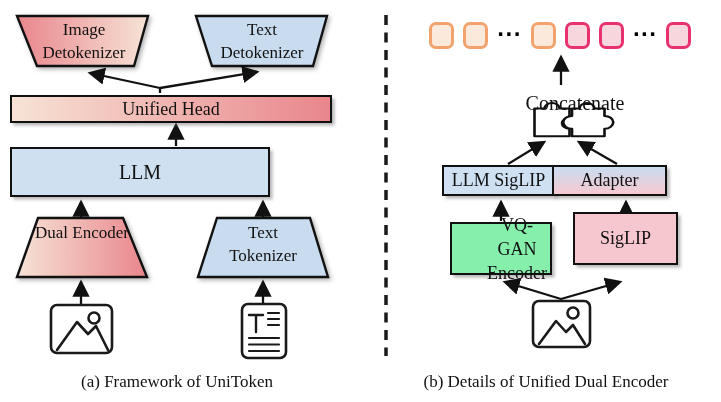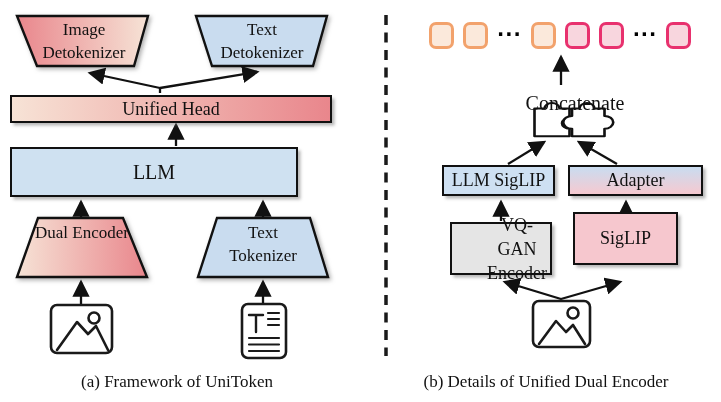--- a/index.html
+++ b/index.html
@@ -10,25 +10,25 @@
   svg.layer{position:absolute;left:0;top:0;width:721px;height:402px;}
   .trap-shadow{filter:drop-shadow(2px 2.5px 2px rgba(110,110,110,0.55));}
   .box{
     position:absolute;border:2.2px solid #111;display:flex;align-items:center;justify-content:center;
     text-align:center;box-shadow:2.5px 2.5px 3px rgba(110,110,110,0.5);box-sizing:border-box;
   }
   .lbl{position:absolute;text-align:center;line-height:23px;font-size:17px;}
   .lbl span{display:block;}
   .bar-head{left:10px;top:95px;width:322px;height:28px;font-size:18px;
     background:linear-gradient(90deg,#F7E3D6 0%,#EFB0AC 55%,#E9868C 100%);}
-  .bar-llm{left:10px;top:147px;width:288px;height:50px;font-size:20px;background:#CFE1F1;align-items:center;}
+  .bar-llm{left:10px;top:147px;width:260px;height:50px;font-size:20px;background:#CFE1F1;align-items:center;}
   .box-vocab{left:442px;top:165px;width:113px;height:31px;font-size:18px;background:#CEE0F2;}
-  .box-adapter{left:568px;top:165px;width:135px;height:31px;font-size:18px;
+  .box-adapter{left:552px;top:165px;width:115px;height:31px;font-size:18px;
     background:linear-gradient(180deg,#C9DCF0 0%,#F6C9D0 100%);}
-  .box-vqgan{left:450px;top:222px;width:102px;height:53px;font-size:18px;line-height:24px;background:#e5e5e5;padding-left:32px;}
+  .box-vqgan{left:450px;top:222px;width:102px;height:53px;font-size:18px;line-height:24px;background:#86efac;padding-left:32px;}
   .box-siglip{left:573px;top:212px;width:105px;height:53px;font-size:18px;background:#F6C7CE;}
   .caption{position:absolute;top:372px;width:300px;text-align:center;font-size:17px;}
   .cap-a{left:27px;}
   .cap-b{left:396px;}
   .concat{position:absolute;left:500px;top:92px;width:150px;text-align:center;font-size:20px;}
   .token-row{position:absolute;left:429px;top:22px;display:flex;align-items:center;gap:9px;}
   .token{width:19px;height:21px;border-radius:7px;border:3px solid;}
   .token.img{border-color:#F2A26C;background:#FBE9DB;}
   .token.txt{border-color:#E8316E;background:#F8D6DE;}
   .dots{font-family:"DejaVu Sans",sans-serif;font-weight:700;font-size:19px;line-height:10px;

